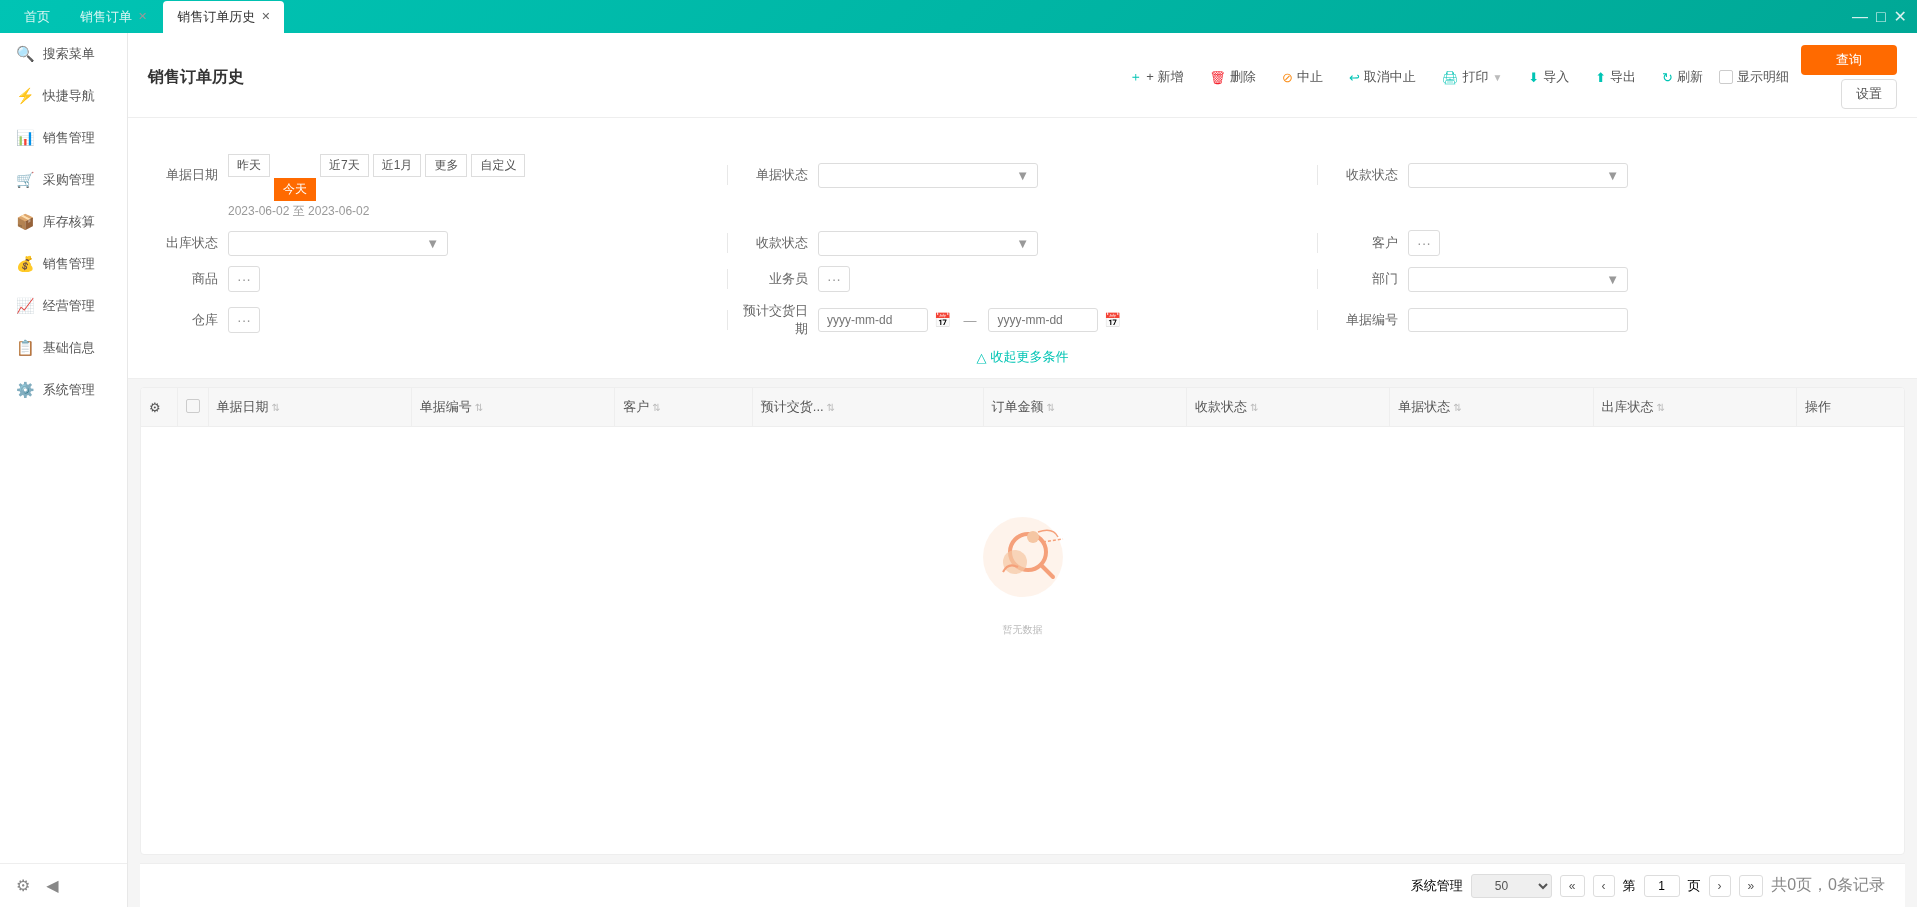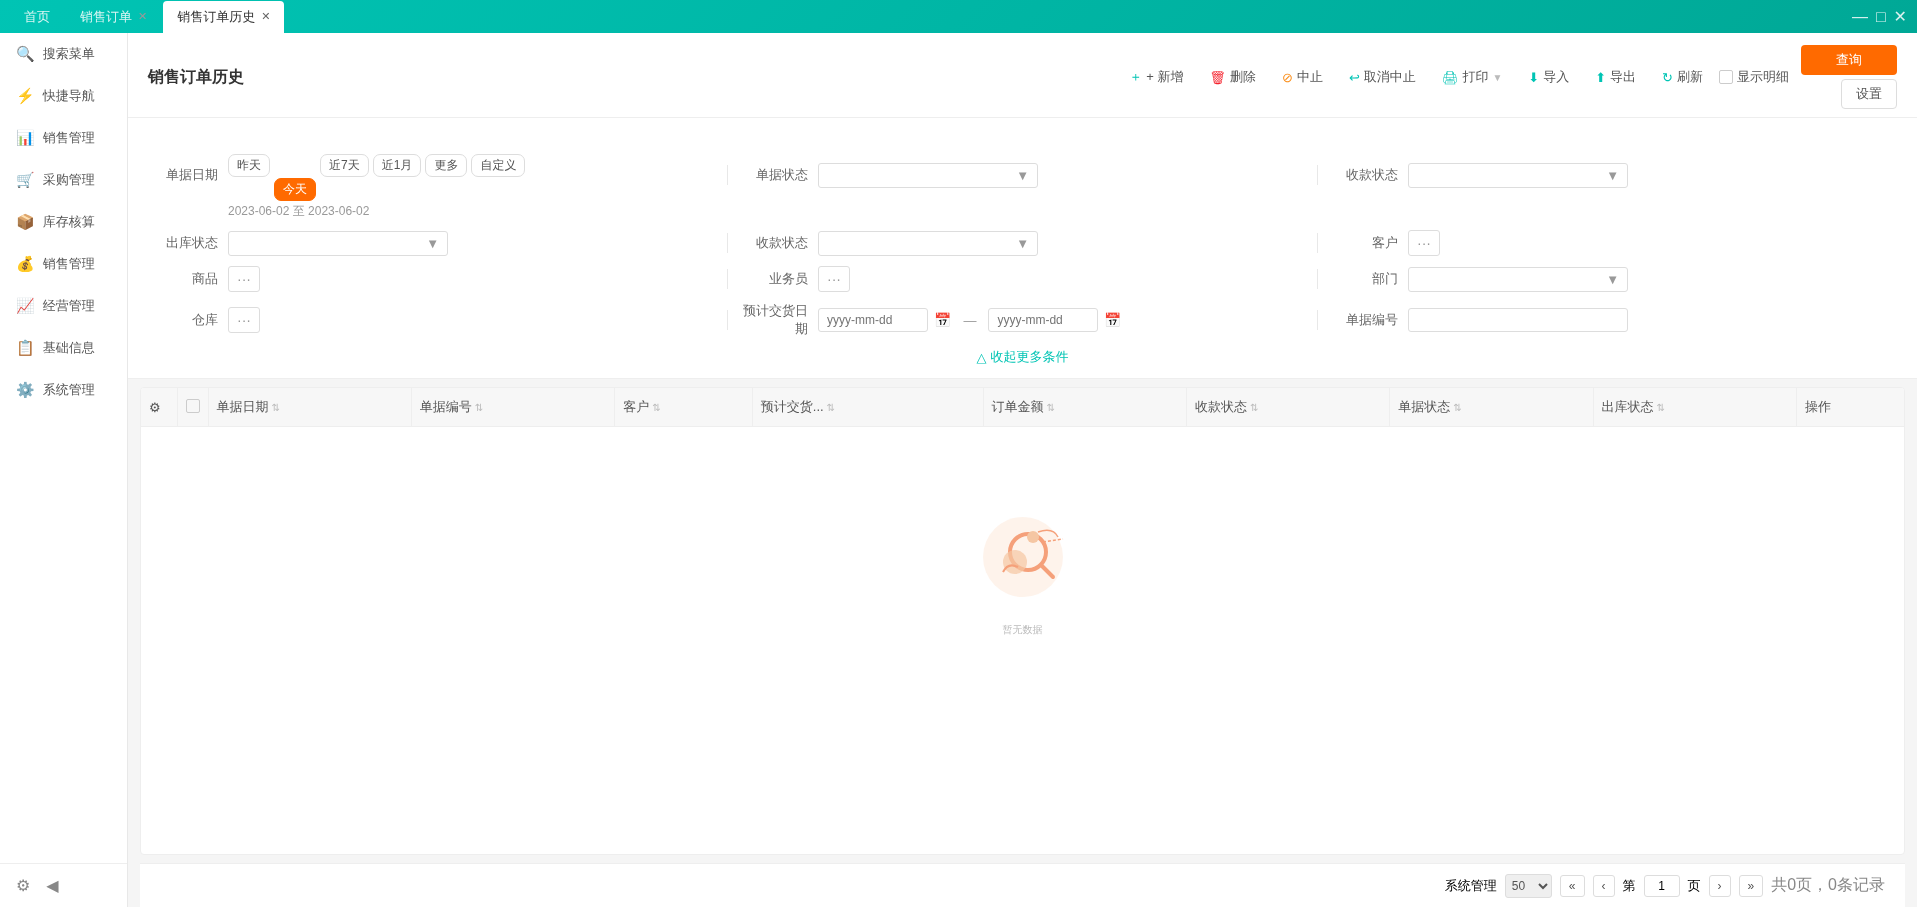--- a/index.html
+++ b/index.html
@@ -189,21 +189,21 @@
       gap: 6px;
     }
     .date-quick-btns {
       display: flex;
       align-items: center;
       gap: 4px;
     }
     .date-btn {
       padding: 2px 8px;
       border: 1px solid #ddd;
-      border-radius: 7px;
+      border-radius: 0;
       cursor: pointer;
       font-size: 12px;
       color: #555;
       background: #fff;
     }
     .date-btn.active {
       background: #ff6a00;
       color: #fff;
       border-color: #ff6a00;
       margin-top: 48px;
@@ -328,21 +328,21 @@
       align-items: center;
       justify-content: flex-end;
       padding: 0 20px;
       gap: 8px;
       flex-shrink: 0;
       margin: 0 12px;
     }
     .page-size-select {
       border: 1px solid #ddd;
       border-radius: 3px;
-      padding: 3px 2px;
+      padding: 3px 19px;
       font-size: 12px;
       color: #555;
     }
     .page-nav-btn {
       border: 1px solid #ddd;
       background: #fff;
       border-radius: 3px;
       padding: 3px 8px;
       cursor: pointer;
       color: #555;

